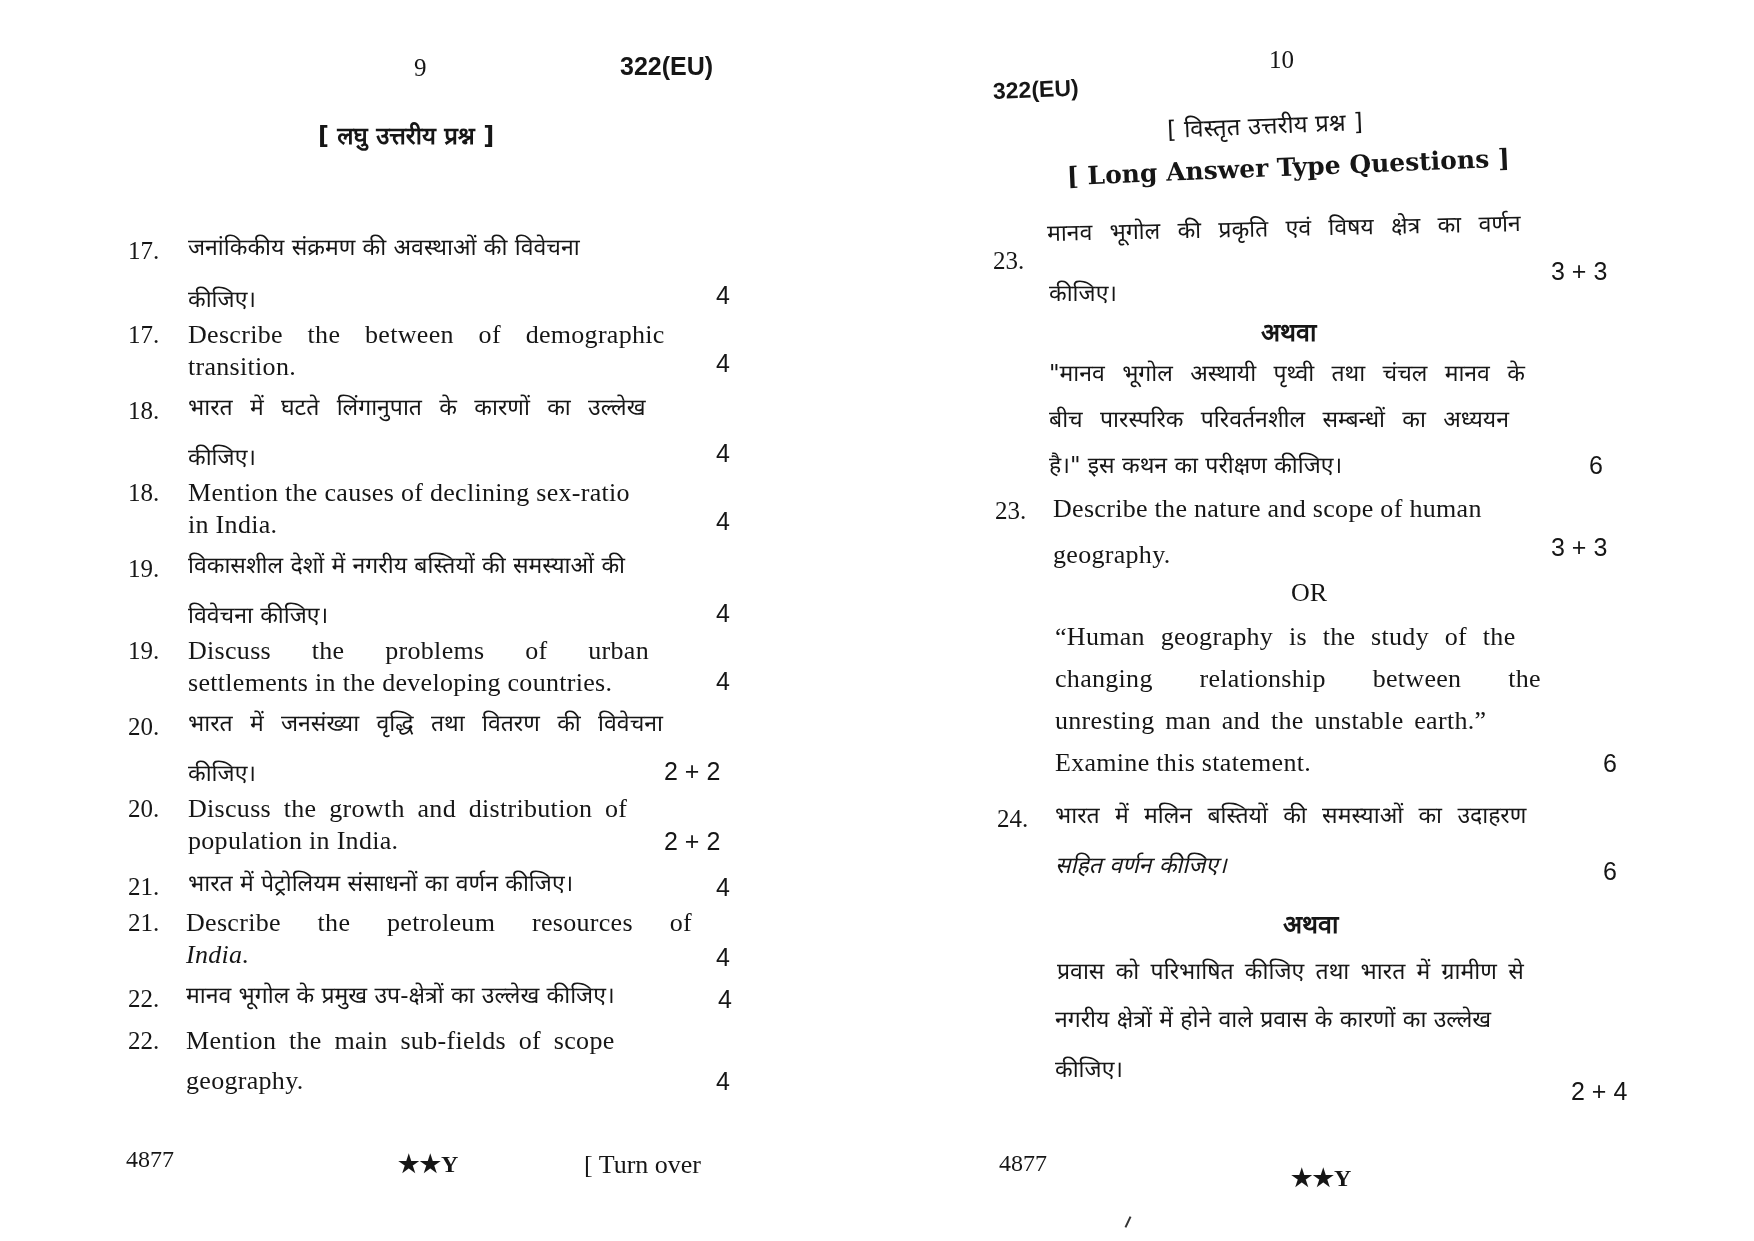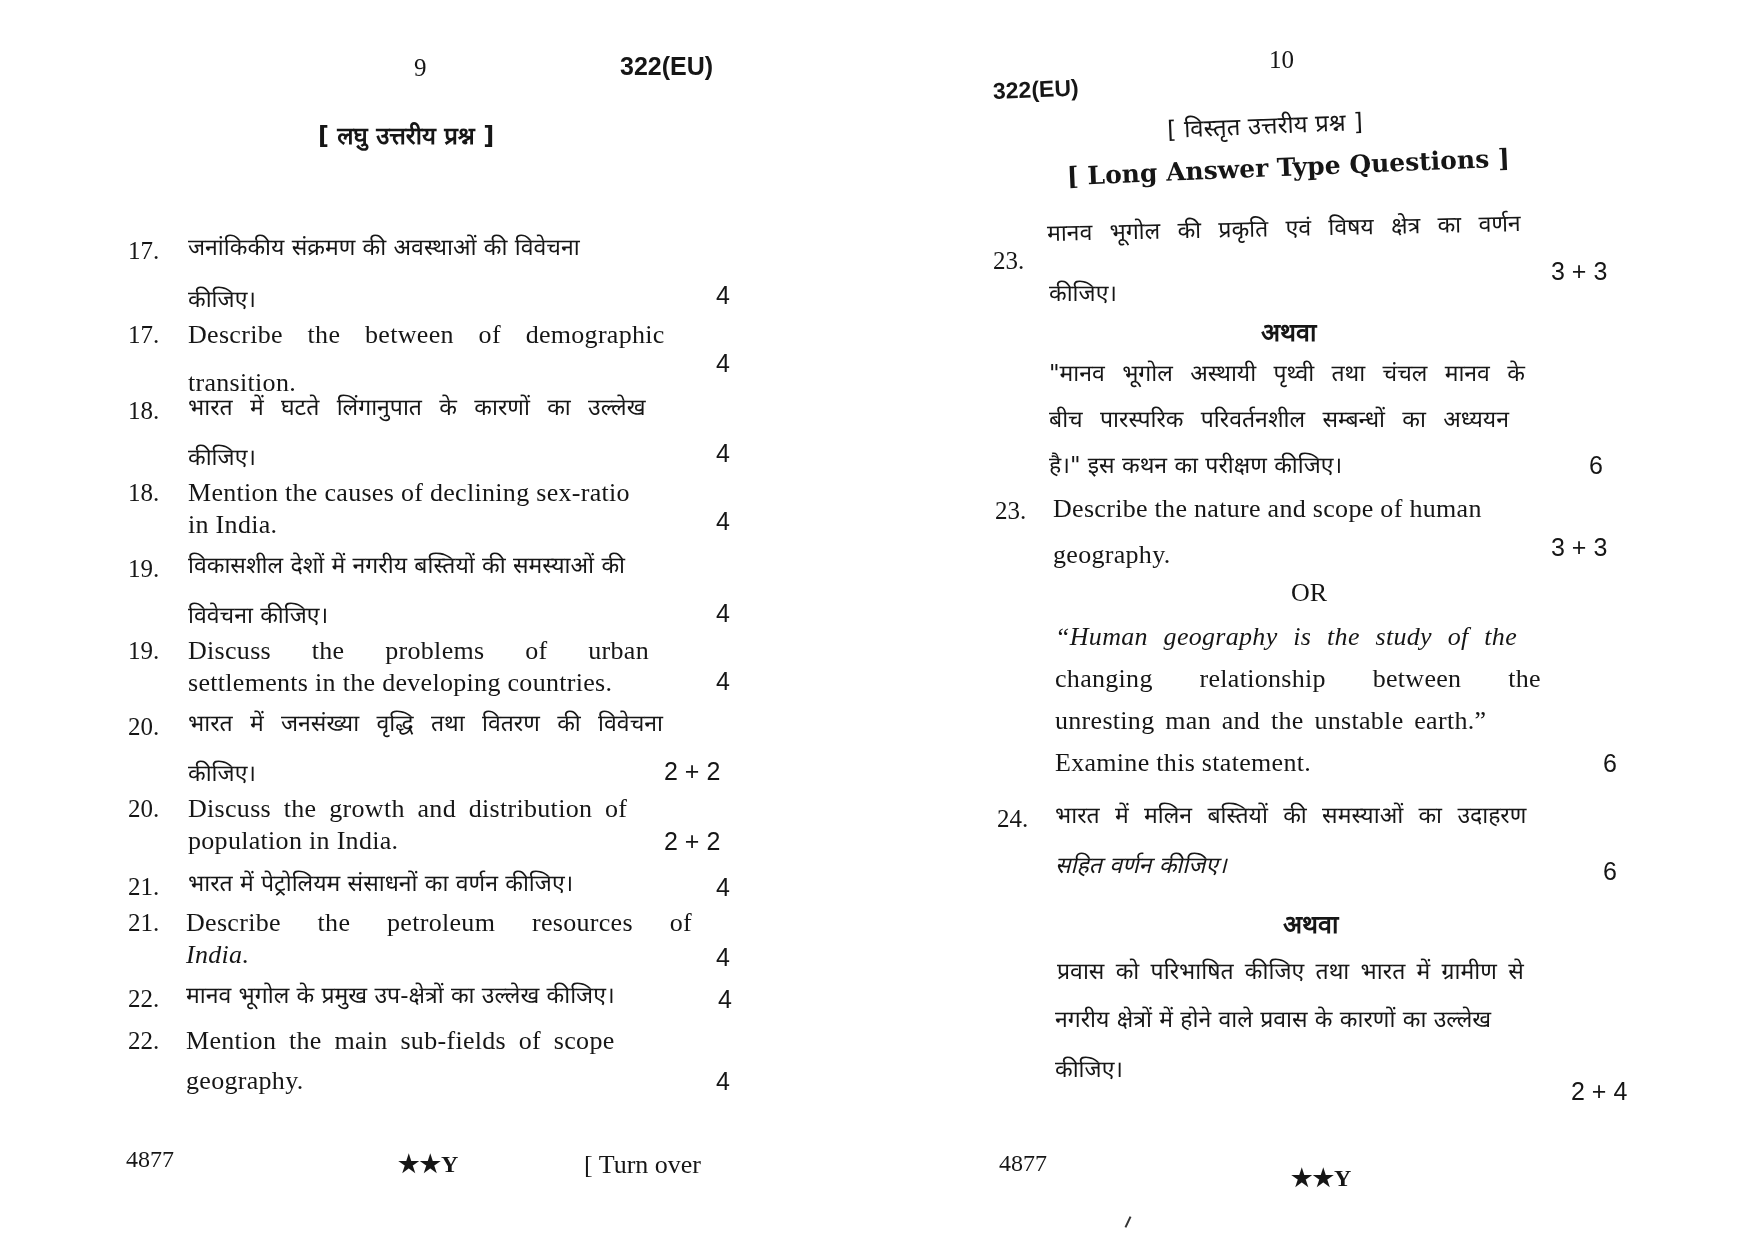--- a/index.html
+++ b/index.html
@@ -49,21 +49,21 @@
     <div class="qline hi justify" style="left:188px;top:232px;width:545px;">
         <span>जनांकिकीय संक्रमण की अवस्थाओं की विवेचना</span>
       </div>
     <div class="qline hi" style="left:188px;top:284px;">कीजिए।</div>
     <div class="marks" style="left:716px;top:280px;">4</div>
   </div>
 
   <div>
     <div class="qnum serif" style="left:128px;top:320px;">17.</div>
     <div class="qline en" style="left:188px;top:320px;word-spacing:18px;">Describe the between of demographic</div>
-    <div class="qline en" style="left:188px;top:352px;margin-top:16px;">transition.</div>
+    <div class="qline en" style="left:188px;top:352px;">transition.</div>
     <div class="marks" style="left:716px;top:348px;">4</div>
   </div>
 
   <div>
     <div class="qnum serif" style="left:128px;top:396px;">18.</div>
     <div class="qline hi" style="left:188px;top:392px;word-spacing:10px;">भारत में घटते लिंगानुपात के कारणों का उल्लेख</div>
     <div class="qline hi" style="left:188px;top:442px;">कीजिए।</div>
     <div class="marks" style="left:716px;top:438px;">4</div>
   </div>
 
@@ -160,21 +160,21 @@
   <div>
     <div class="qnum serif" style="left:118px;top:496px;">23.</div>
     <div class="qline en" style="left:176px;top:494px;">Describe the nature and scope of human</div>
     <div class="qline en" style="left:176px;top:540px;">geography.</div>
     <div class="marks" style="left:674px;top:532px;">3 + 3</div>
   </div>
 
   <div class="abs serif" style="left:414px;top:578px;font-size:26px;">OR</div>
 
   <div>
-    <div class="qline en" style="left:178px;top:622px;word-spacing:9px;font-style:italic;">“Human geography is the study of the</div>
+    <div class="qline en" style="left:178px;top:622px;word-spacing:9px;">“Human geography is the study of the</div>
     <div class="qline en" style="left:178px;top:664px;word-spacing:40px;">changing relationship between the</div>
     <div class="qline en" style="left:178px;top:706px;word-spacing:4px;">unresting man and the unstable earth.”</div>
     <div class="qline en" style="left:178px;top:748px;">Examine this statement.</div>
     <div class="marks" style="left:726px;top:748px;">6</div>
   </div>
 
   <div>
     <div class="qnum serif" style="left:120px;top:804px;">24.</div>
     <div class="qline hi" style="left:178px;top:800px;word-spacing:8px;">भारत में मलिन बस्तियों की समस्याओं का उदाहरण</div>
     <div class="qline hi" style="left:178px;top:850px;font-style:italic;">सहित वर्णन कीजिए।</div>

